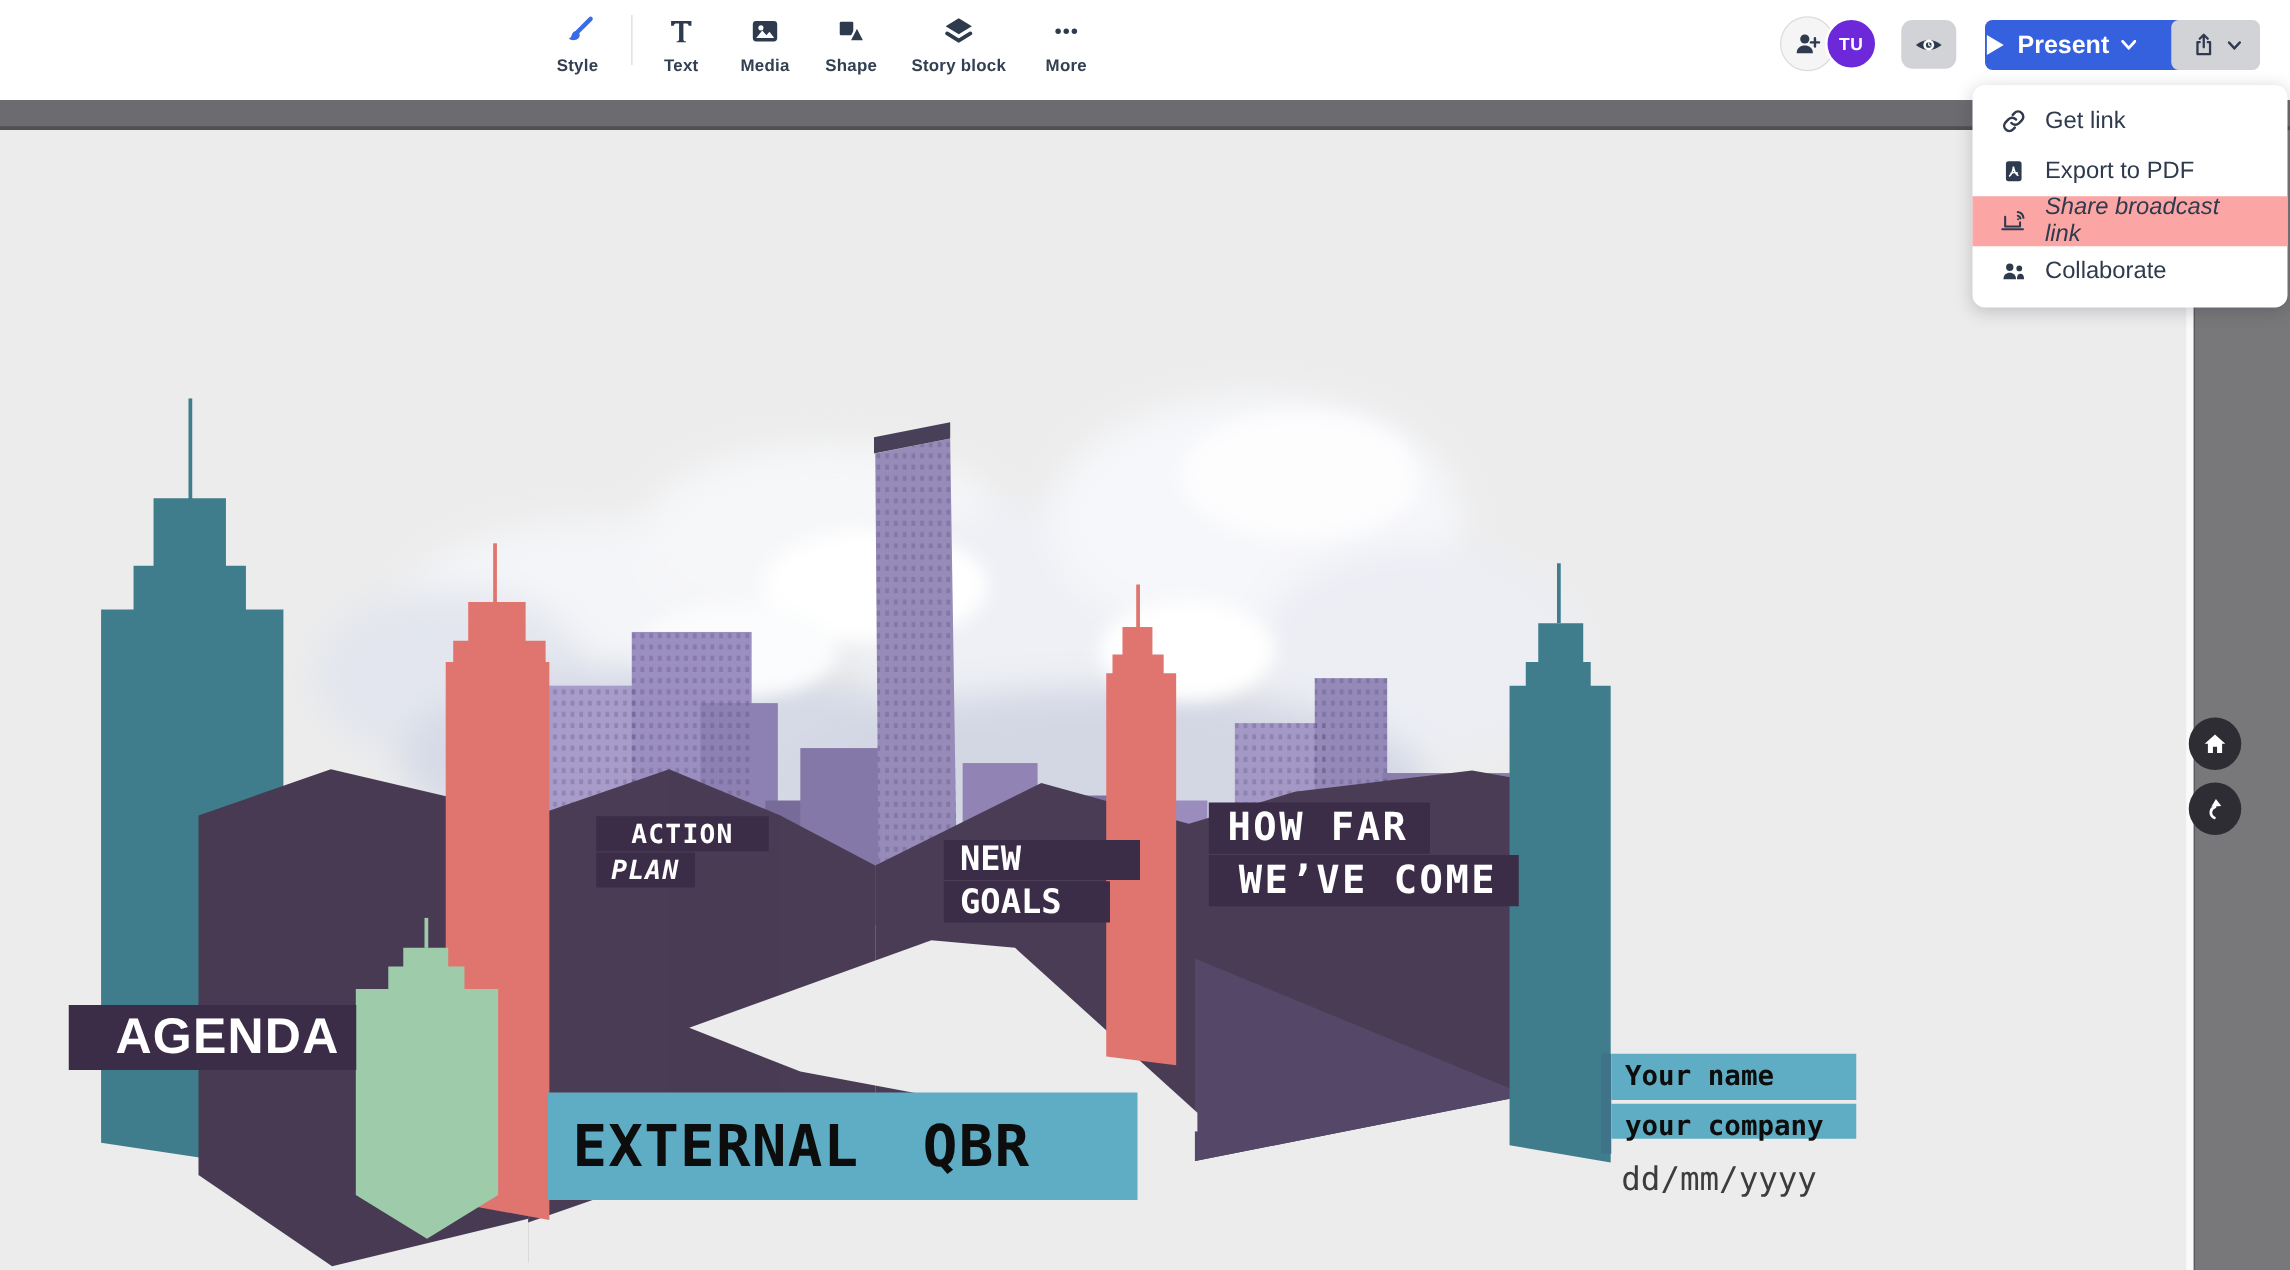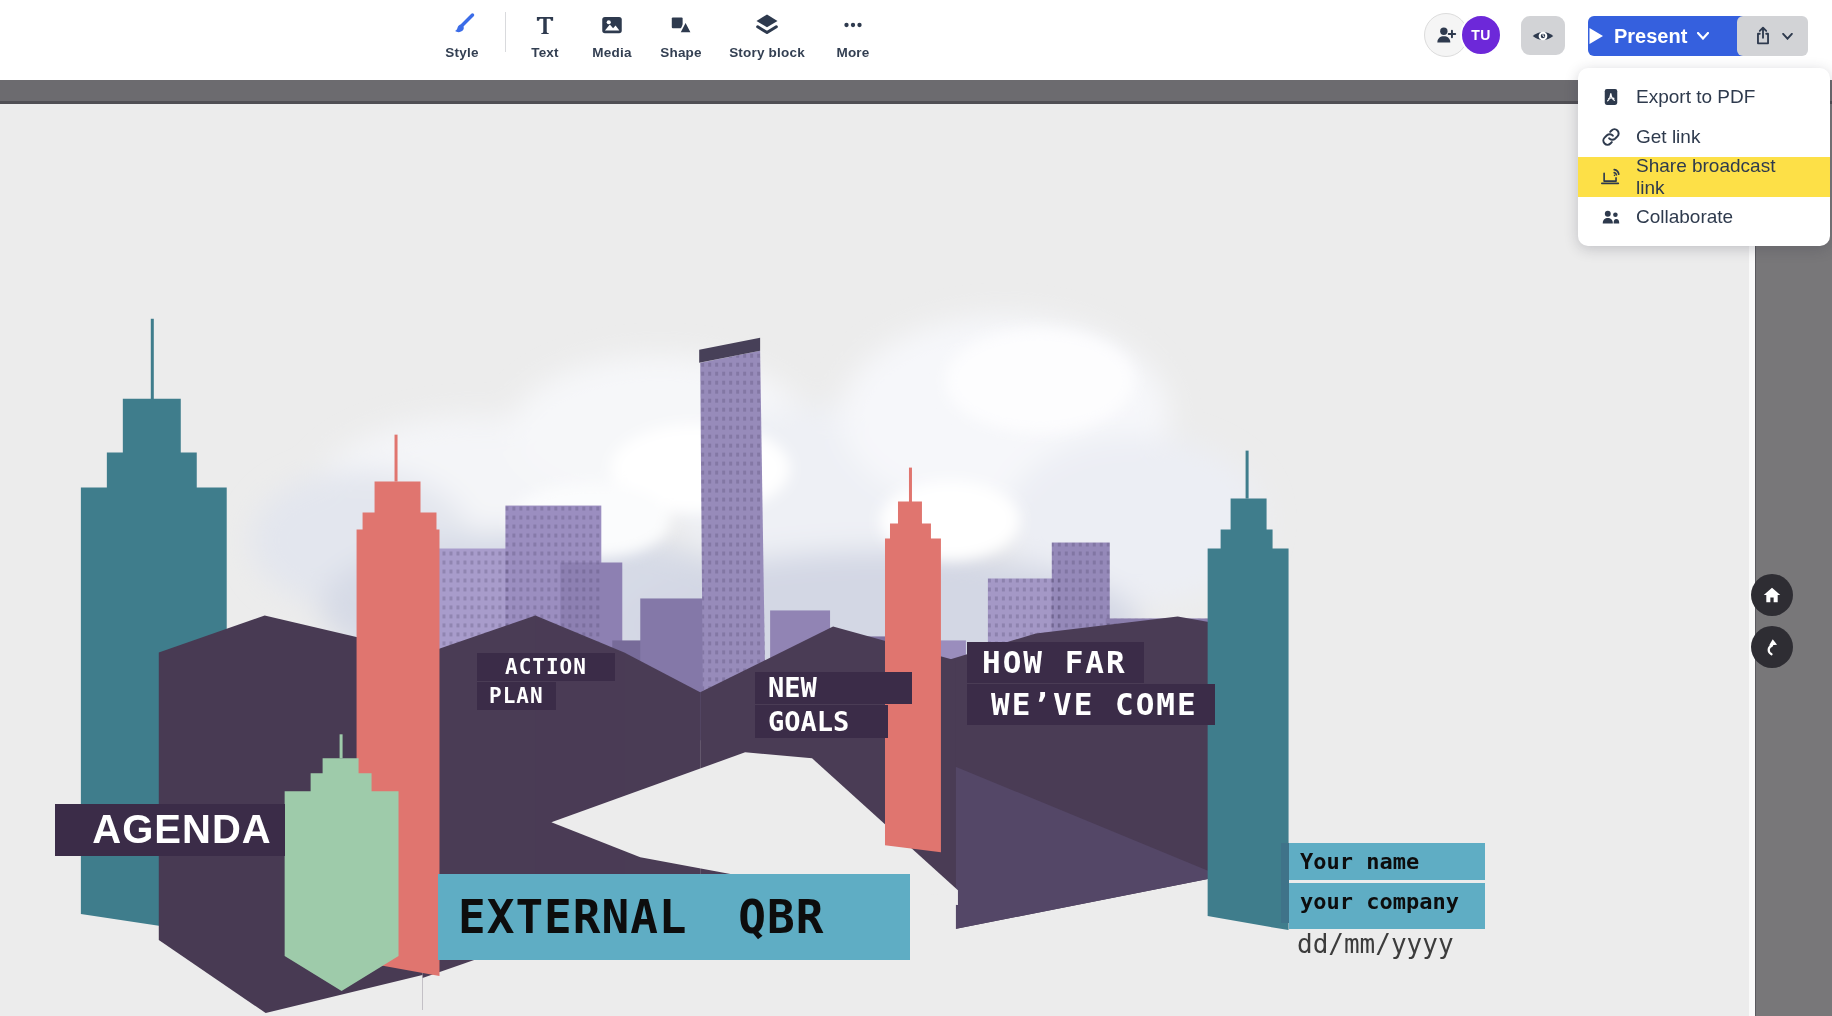--- a/index.html
+++ b/index.html
@@ -23,21 +23,21 @@
     background:#3560de; color:#ffffff; display:flex; align-items:center; gap:10px;
     font-size:20px; font-weight:600; cursor:pointer; }
   #share-btn { position:absolute; left:1737px; top:16px; width:71px; height:40px; border-radius:6px;
     background:#d2d3d6; display:flex; align-items:center; justify-content:center; gap:8px; cursor:pointer; }
 
   
   #share-menu { position:absolute; left:1578px; top:68px; width:252px; background:#ffffff; border-radius:10px;
     box-shadow:0 3px 14px rgba(40,40,60,.22); padding:9px 0; z-index:9; }
   .menu-item { height:40px; display:flex; align-items:center; padding:0 21px; cursor:pointer;
     font-size:19px; color:#2e3a4d; }
-  .menu-item.hover { background:#fde047; }
+  .menu-item.hover { background:#fca5a5;font-style:italic; }
   .menu-item .micon { width:24px; height:24px; margin-right:13px; display:flex; align-items:center; justify-content:center; }
 
   
   #gray-top { position:absolute; left:0; top:80px; width:1832px; height:24px; background:#6c6b6f;
     border-bottom:3px solid #504f54; z-index:2; }
   #canvas-edge { position:absolute; left:1749px; top:104px; width:6px; height:912px; background:#fafafa; z-index:2; }
   #gray-right { position:absolute; left:1755px; top:104px; width:77px; height:912px; background:#787779;
     border-left:1px solid #5a595e; z-index:2; }
 
   .nav-circle { position:absolute; left:1751px; width:42px; height:42px; border-radius:50%;
@@ -50,30 +50,30 @@
   #scene { position:absolute; left:0; top:0; }
 
   .banner-dark { position:absolute; background:#3b2c48; color:#ffffff;
     font-family:"DejaVu Sans Mono", monospace; font-weight:700;padding-left:24px; }
   .banner-teal { position:absolute; background:#5fadc4; color:#0d0d0d;
     font-family:"DejaVu Sans Mono", monospace; font-weight:700; }
 
   #agenda { left:55px; top:697px; width:230px; height:52px; font-family:"Liberation Sans",sans-serif;
     font-size:40px; letter-spacing:1px; text-align:center; line-height:51px; }
   #action1 { left:477px; top:546px; height:28px; line-height:28px; font-size:21px; padding:0 28px; letter-spacing:1px; }
-  #action2 { left:477px; top:575px; height:28px; line-height:28px; font-size:21px; padding:0 12px; letter-spacing:1px; }
+  #action2 { left:477px; top:575px; height:28px; line-height:28px; font-size:21px; padding:0 12px; letter-spacing:1px;font-style:italic; }
   #new1 { left:755px; top:565px; width:157px; height:32px; line-height:32px; font-size:27px; padding-left:13px; }
   #new2 { left:755px; top:598px; width:133px; height:33px; line-height:33px; font-size:27px; padding-left:13px; }
   #how1 { left:967px; top:535px; width:177px; height:41px; line-height:40px; font-size:31px; padding-left:15px; letter-spacing:2px; }
   #how2 { left:967px; top:577px; width:248px; height:41px; line-height:41px; font-size:31px; padding-left:24px; letter-spacing:2px; }
   #qbr { left:438px; top:767px; width:472px; height:86px; line-height:86px; font-size:46px;
     padding-left:20px; word-spacing:22px; letter-spacing:1px; }
   #name-side { left:1281px; top:736px; width:8px; height:80px; background:#3f7389; position:absolute; }
   #yourname { left:1289px; top:736px; width:196px; height:37px; line-height:37px; font-size:22px; padding-left:11px; }
-  #yourcompany { left:1289px; top:776px; width:196px; height:46px; line-height:38px; font-size:22px; padding-left:11px; }
+  #yourcompany { left:1289px; top:776px; width:196px; height:28px; line-height:38px; font-size:22px; padding-left:11px; }
   #slidedate { position:absolute; left:1297px; top:822px; font-family:"DejaVu Sans Mono",monospace;
     font-size:26px; color:#3c3c3c; }
 </style>
 </head>
 <body>
 
 <div id="canvas">
   <svg id="scene" width="1757" height="909" viewBox="0 106 1757 910" xmlns="http://www.w3.org/2000/svg">
     <defs>
       <filter id="blur1" x="-40%" y="-40%" width="180%" height="180%">
@@ -298,36 +298,36 @@
     <svg width="11" height="7" viewBox="0 0 12 8">
       <path d="M1 1 L6 6.5 L11 1" stroke="#2e3a4e" stroke-width="2.2" fill="none" stroke-linecap="round"></path>
     </svg>
   </div>
 </div>
 
 <div id="share-menu">
 
   <div class="menu-item">
     <span class="micon">
+      <svg width="22" height="22" viewBox="0 0 24 24" fill="none" stroke="#2e3a4d" stroke-width="2.2" stroke-linecap="round" stroke-linejoin="round">
+        <path d="M10 13.5 a4.5 4.5 0 0 0 6.4 .4 l2.6-2.6 a4.5 4.5 0 0 0-6.4-6.4 l-1.5 1.5"></path>
+        <path d="M14 10.5 a4.5 4.5 0 0 0-6.4-.4 l-2.6 2.6 a4.5 4.5 0 0 0 6.4 6.4 l1.5-1.5"></path>
+      </svg>
+    </span>
+    <span>Get link</span>
+  </div>
+
+  <div class="menu-item">
+    <span class="micon">
       <svg width="20" height="22" viewBox="0 0 24 24">
         <rect x="4.5" y="2.5" width="15" height="19" rx="2.5" fill="#2e3a4d"></rect>
         <path d="M8 16.5 C10 15 11.3 11.5 11.7 7.5 C12.4 11.8 14 14.8 16 16 M9.3 13.8 C11.5 13 13.8 13 15.5 13.6" stroke="#ffffff" stroke-width="1.5" fill="none" stroke-linecap="round"></path>
       </svg>
     </span>
     <span>Export to PDF</span>
-  </div>
-
-  <div class="menu-item">
-    <span class="micon">
-      <svg width="22" height="22" viewBox="0 0 24 24" fill="none" stroke="#2e3a4d" stroke-width="2.2" stroke-linecap="round" stroke-linejoin="round">
-        <path d="M10 13.5 a4.5 4.5 0 0 0 6.4 .4 l2.6-2.6 a4.5 4.5 0 0 0-6.4-6.4 l-1.5 1.5"></path>
-        <path d="M14 10.5 a4.5 4.5 0 0 0-6.4-.4 l-2.6 2.6 a4.5 4.5 0 0 0 6.4 6.4 l1.5-1.5"></path>
-      </svg>
-    </span>
-    <span>Get link</span>
   </div>
 
   <div class="menu-item hover">
     <span class="micon">
       <svg width="24" height="22" viewBox="0 0 24 24" fill="none" stroke="#2e3a4d" stroke-width="1.8" stroke-linecap="round" stroke-linejoin="round">
         <path d="M4.5 8 V16.5 H17.5 V13"></path>
         <path d="M2 19 H20"></path>
         <path d="M15.5 4 a6 6 0 0 1 5 5"></path>
         <path d="M15.5 7.2 a3 3 0 0 1 2.4 2.4"></path>
         <circle cx="15.8" cy="10.2" r="0.9" fill="#2e3a4d" stroke="none"></circle>

